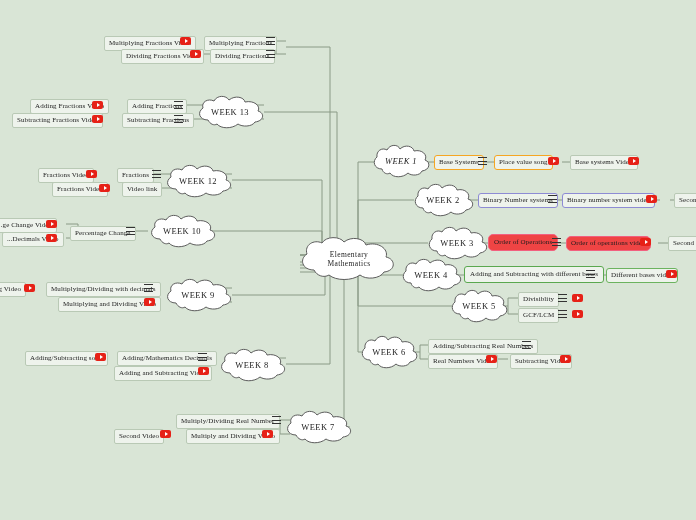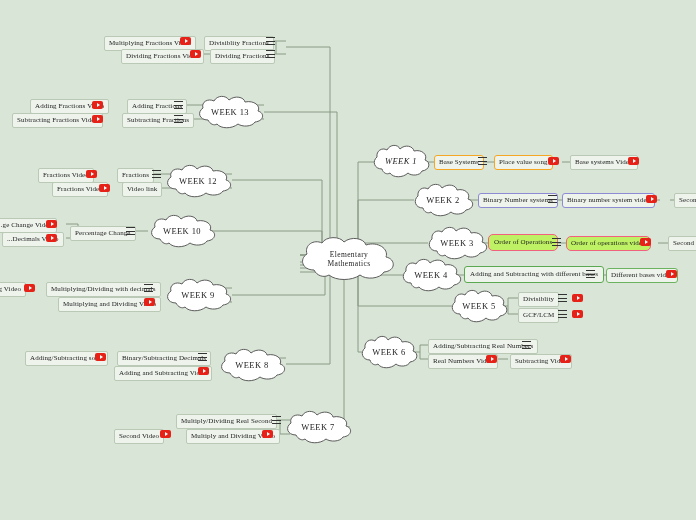--- a/index.html
+++ b/index.html
@@ -23,21 +23,21 @@
     color:#1d1d1d;
     line-height:1;
     padding:3px 4px;
     white-space:nowrap;
     letter-spacing:.1px;
   }
 
   
   .node.orange { border:1.5px solid #f5a623; border-radius:3px; background:#eef3ec; }
   .node.purple { border:1.5px solid #8d8bd4; border-radius:3px; background:#eef3ec; }
-  .node.pink   { border:1.5px solid #f2607f; border-radius:5px; background:#bef264;font-family:Liberation Serif, serif; }
+  .node.pink   { border:1.5px solid #f2607f; border-radius:5px; background:#ef4444;font-family:Liberation Serif, serif; }
   .node.green  { border:1.5px solid #5aa84f; border-radius:3px; background:#eef3ec; }
   .node.greenlt{ border:1.5px solid #6cb35f; border-radius:3px; background:#eef3ec; }
 
   
   .cloud {
     position:absolute;
     color:#222;
     font-size:8.5px;
     letter-spacing:.4px;
     display:flex; align-items:center; justify-content:center;
@@ -277,21 +277,21 @@
 
   <div class="cloud" style="left:360px; top:335px; width:58px; height:34px;">
     <svg width="58" height="34" viewBox="0 0 58 34">
         <path d="M10 25 C2 25 0 17 5 13 C4 7 10 3 15 6 C18 0 26 0 28 5 C33 0 41 2 42 7 C50 5 56 11 53 16 C59 18 58 26 50 27 C48 32 39 32 36 29 C31 34 21 34 18 29 C15 31 11 29 10 25 Z" fill="#ffffff" stroke="#5c5c5c" stroke-width="1"></path>
       </svg>
     <div class="cloud-label">WEEK 6</div>
   </div>
 
   <div class="node" style="left:104px; top:36px;">Multiplying Fractions Video</div>
   <div class="vid-icon" style="left:180px; top:37px;"></div>
-  <div class="node" style="left:204px; top:36px;">Divisiblity Fractions</div>
+  <div class="node" style="left:204px; top:36px;">Multiplying Fractions</div>
   <div class="note-icon" style="left:266px; top:37px;">
       <span></span>
       <span></span>
       <span></span>
     </div>
 
   <div class="node" style="left:121px; top:49px;">Dividing Fractions Video</div>
   <div class="vid-icon" style="left:190px; top:50px;"></div>
   <div class="node" style="left:210px; top:49px;">Dividing Fractions</div>
   <div class="note-icon" style="left:266px; top:50px;">
@@ -349,31 +349,31 @@
       <span></span>
       <span></span>
       <span></span>
     </div>
 
   <div class="node" style="left:58px; top:297px;">Multiplying and Dividing Video</div>
   <div class="vid-icon" style="left:144px; top:298px;"></div>
 
   <div class="node" style="left:25px; top:351px;">Adding/Subtracting song</div>
   <div class="vid-icon" style="left:95px; top:353px;"></div>
-  <div class="node" style="left:117px; top:351px;">Binary/Subtracting Decimals</div>
+  <div class="node" style="left:117px; top:351px;">Adding/Mathematics Decimals</div>
   <div class="note-icon" style="left:198px; top:353px;">
       <span></span>
       <span></span>
       <span></span>
     </div>
 
   <div class="node" style="left:114px; top:366px;">Adding and Subtracting Video</div>
   <div class="vid-icon" style="left:198px; top:367px;"></div>
 
-  <div class="node" style="left:176px; top:414px;">Multiply/Dividing Real Second</div>
+  <div class="node" style="left:176px; top:414px;">Multiply/Dividing Real Number</div>
   <div class="note-icon" style="left:272px; top:416px;">
       <span></span>
       <span></span>
       <span></span>
     </div>
 
   <div class="node" style="left:114px; top:429px;">Second Video</div>
   <div class="vid-icon" style="left:160px; top:430px;"></div>
   <div class="node" style="left:186px; top:429px;">Multiply and Dividing Video</div>
   <div class="vid-icon" style="left:262px; top:430px;"></div>

